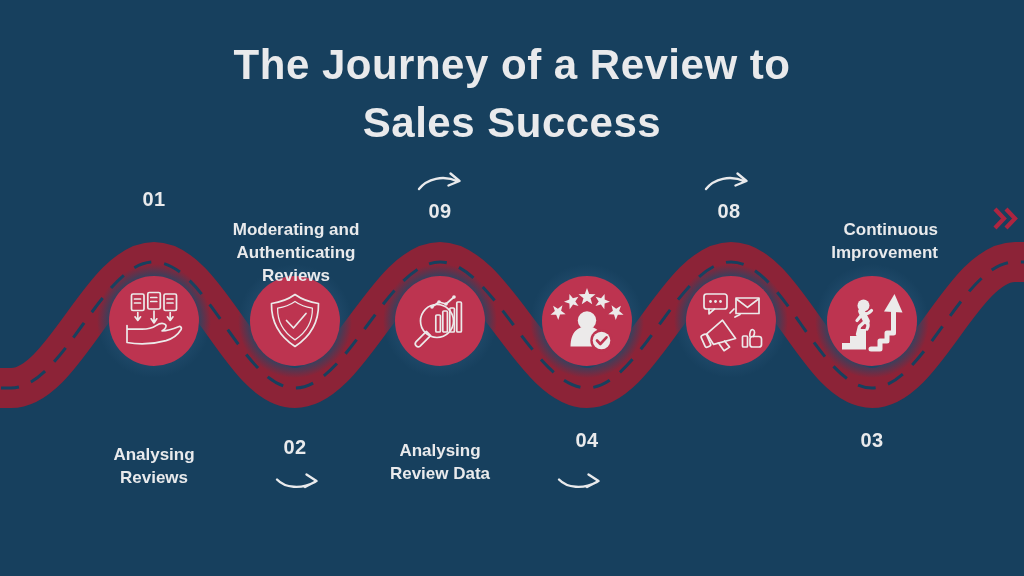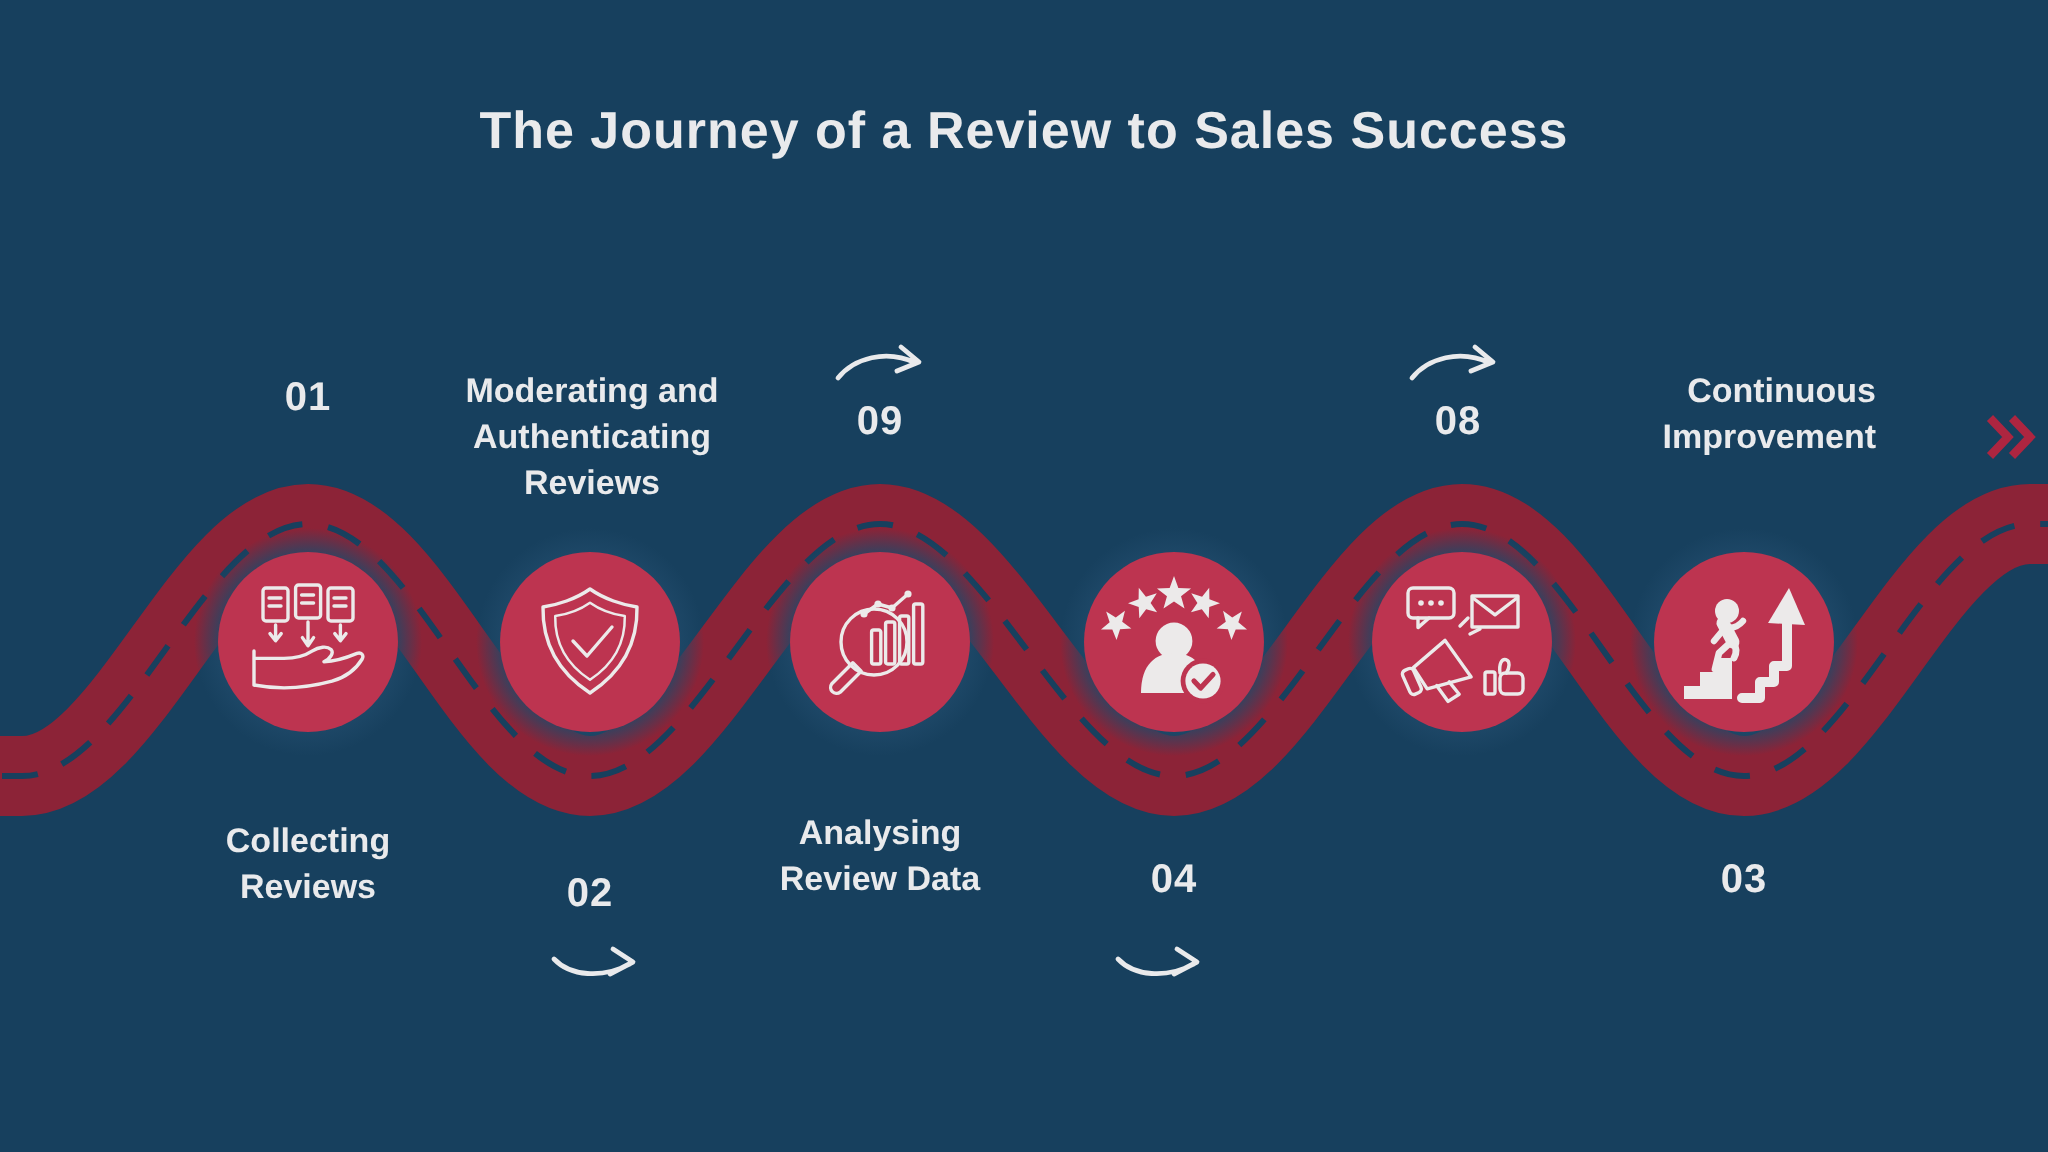--- a/index.html
+++ b/index.html
@@ -5,32 +5,33 @@
   html,body { margin:0; padding:0; background:#17405E; }
   .canvas {
     position:relative; width:1024px; height:576px; overflow:hidden;
     background: var(--c-background, #17405E);
     font-family: "Liberation Sans", sans-serif;
   }
   .stage-svg { position:absolute; left:0; top:0; width:1024px; height:576px; }
 
   .title {
     position:absolute; top:36px; left:172px; width:680px;
-    text-align:center; font-size:26px; font-weight:700; line-height:58px;
+    text-align:center; font-size:42px; font-weight:700; line-height:58px;
     letter-spacing:0.5px; color: var(--c-text, #E9EAEC);
   }
   .num {
     position:absolute; width:60px; text-align:center;
     font-size:20px; font-weight:700; color: var(--c-text, #E9EAEC);
     letter-spacing:0.5px;
   }
   .lbl {
     position:absolute; text-align:center;
     font-size:17px; font-weight:700; line-height:23px;
     color: var(--c-text, #E9EAEC);
+    margin-top: 34px;
   }
   #num-1 { left:124px; top:188px; }
   #num-3 { left:410px; top:200px; }
   #num-5 { left:699px; top:200px; }
   #num-2 { left:265px; top:416px;margin-top:20px; }
   #num-4 { left:557px; top:429px; }
   #num-6 { left:842px; top:429px; }
 
   #lbl-1 { left:94px;  top:409px; width:120px; }
   #lbl-2 { left:216px; top:184px; width:160px; }
@@ -186,18 +187,18 @@
 
   <div class="title">The Journey of a Review to Sales Success</div>
 
   <div class="num" id="num-1">01</div>
   <div class="num" id="num-2">02</div>
   <div class="num" id="num-3">09</div>
   <div class="num" id="num-4">04</div>
   <div class="num" id="num-5">08</div>
   <div class="num" id="num-6">03</div>
 
-  <div class="lbl" id="lbl-1">Collecting Reviews</div>
+  <div class="lbl" id="lbl-1">Analysing Reviews</div>
   <div class="lbl" id="lbl-2">Moderating and Authenticating Reviews</div>
   <div class="lbl" id="lbl-3">Analysing Review Data</div>
   <div class="lbl" id="lbl-6">Continuous Improvement</div>
 
 </div>
 
 </body></html>

